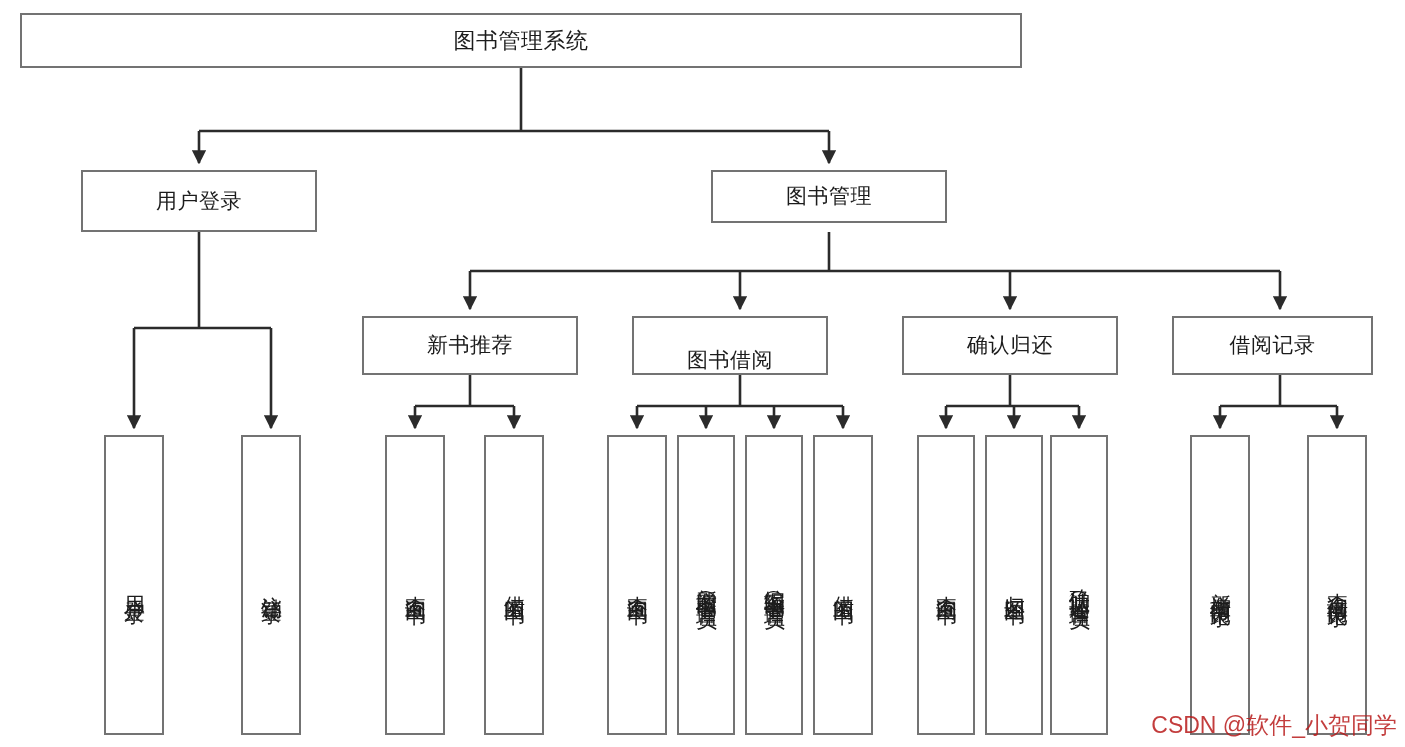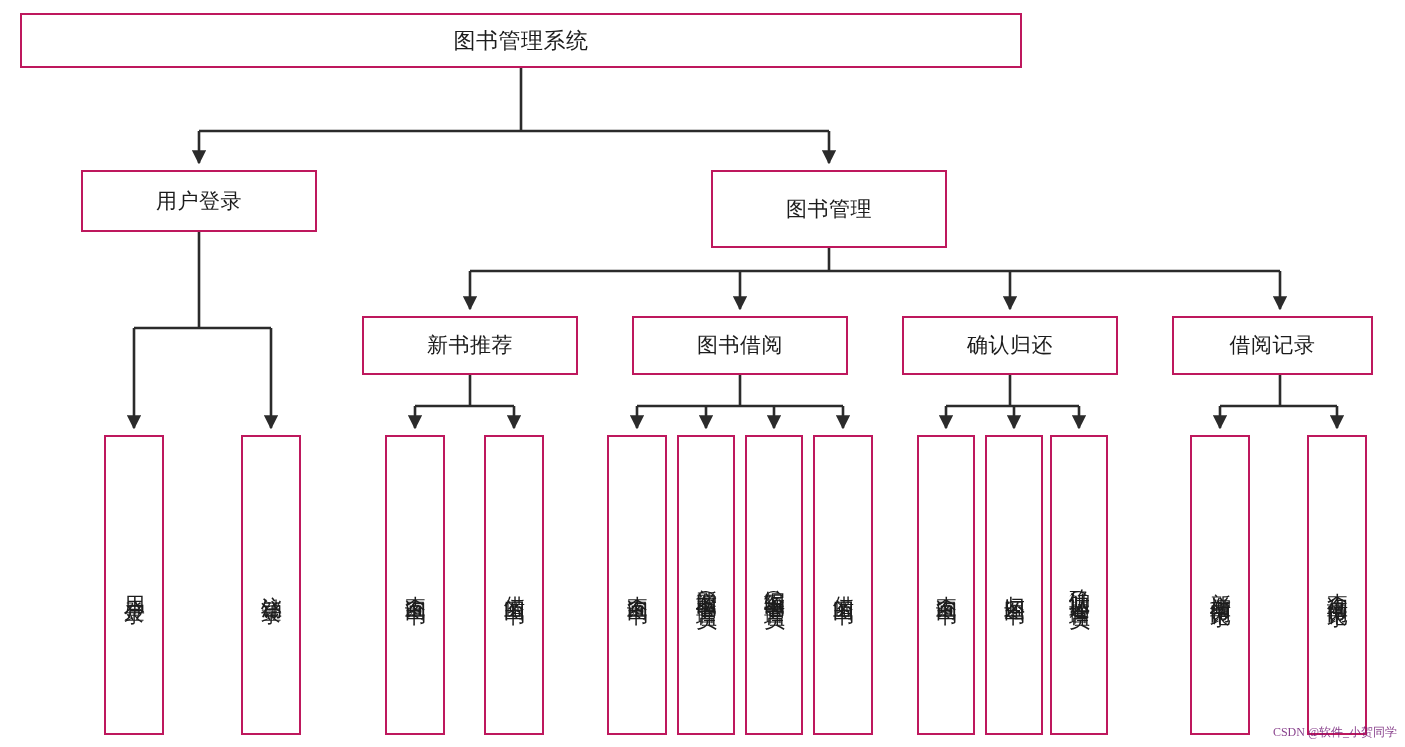--- a/index.html
+++ b/index.html
@@ -18,21 +18,21 @@
   svg#edges {
     position: absolute;
     left: 0;
     top: 0;
     width: 1405px;
     height: 747px;
   }
   .node {
     position: absolute;
     box-sizing: border-box;
-    border: 2px solid #be185d;
+    border: 2px solid #737373;
     background: #ffffff;
     display: flex;
     align-items: center;
     justify-content: center;
     color: #1c1c1c;
   }
   .node .lbl {
     display: block;
     line-height: 1.18;
     white-space: nowrap;
@@ -52,24 +52,24 @@
     letter-spacing: 3px;
     line-height: 1;
   }
   .node.title .lbl {
     font-size: 22px;
   }
   #watermark {
     position: absolute;
     right: 8px;
     bottom: 6px;
-    color: #701a75;
+    color: #b91c1c;
     opacity: 0.85;
-    font-size: 12px;
-    font-family: Liberation Serif, serif;
+    font-size: 23px;
+    font-family: Liberation Sans, sans-serif;
     white-space: nowrap;
     pointer-events: none;
   }
 </style>
 </head>
 <body>
 
 <div id="canvas">
 
   <svg id="edges" viewBox="0 0 1405 747" xmlns="http://www.w3.org/2000/svg">
@@ -122,28 +122,28 @@
     </g>
   </svg>
 
   <div class="node horiz title" style="left:20px; top:13px; width:1002px; height:55px;">
     <span class="lbl">图书管理系统</span>
   </div>
 
   <div class="node horiz" style="left:81px; top:170px; width:236px; height:62px;">
     <span class="lbl">用户登录</span>
   </div>
-  <div class="node horiz" style="left:711px; top:170px; width:236px; height:78px;">
+  <div class="node horiz" style="left:711px; top:170px; width:236px; height:53px;">
     <span class="lbl">图书管理</span>
   </div>
 
   <div class="node horiz" style="left:362px; top:316px; width:216px; height:59px;justify-content:center;">
     <span class="lbl">新书推荐</span>
   </div>
-  <div class="node horiz" style="left:632px; top:316px; width:216px; height:59px;">
+  <div class="node horiz" style="left:632px; top:316px; width:196px; height:59px;align-items:flex-end;">
     <span class="lbl">图书借阅</span>
   </div>
   <div class="node horiz" style="left:902px; top:316px; width:216px; height:59px;">
     <span class="lbl">确认归还</span>
   </div>
   <div class="node horiz" style="left:1172px; top:316px; width:201px; height:59px;">
     <span class="lbl">借阅记录</span>
   </div>
 
   <div class="node vert" style="left:104px; top:435px; width:60px; height:300px;">

